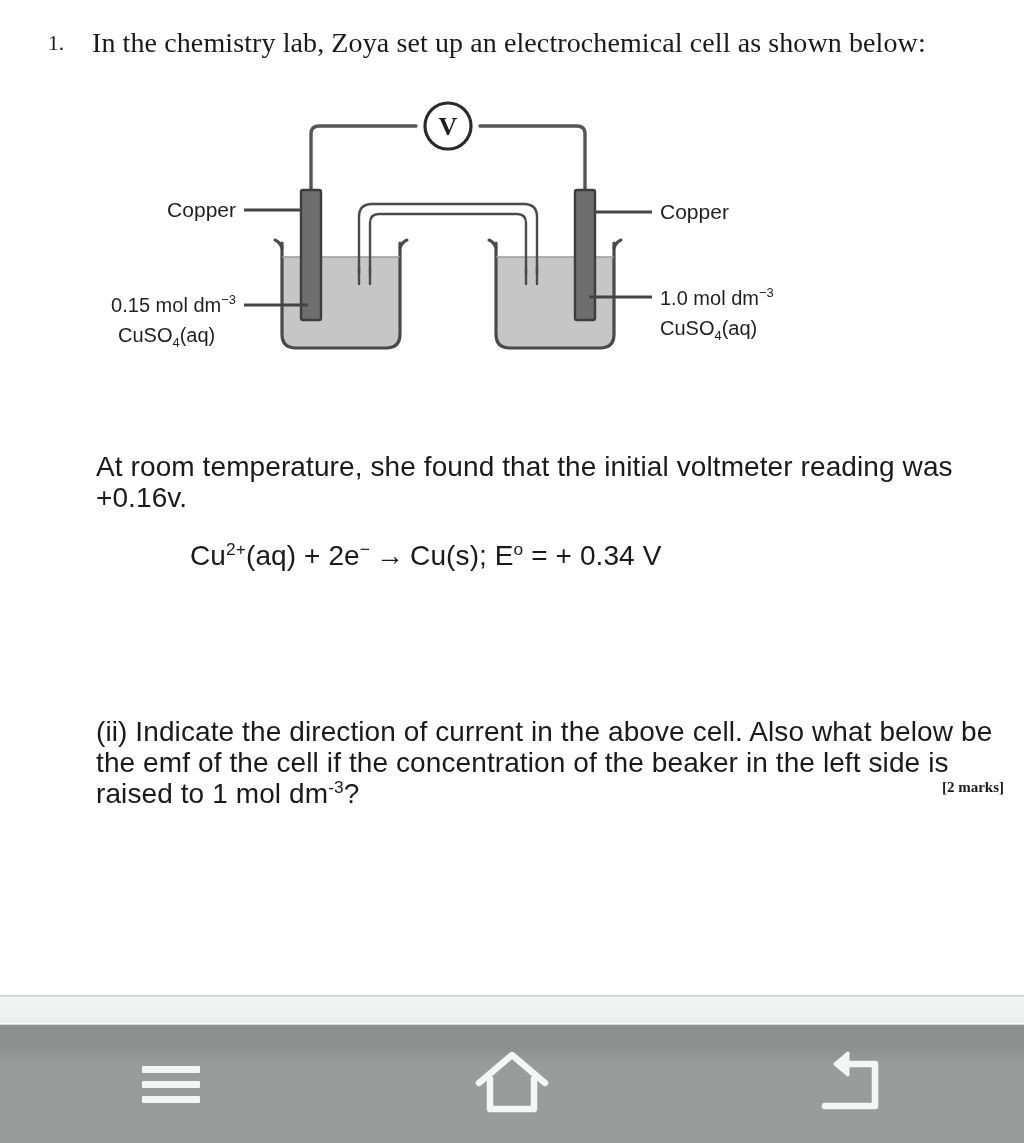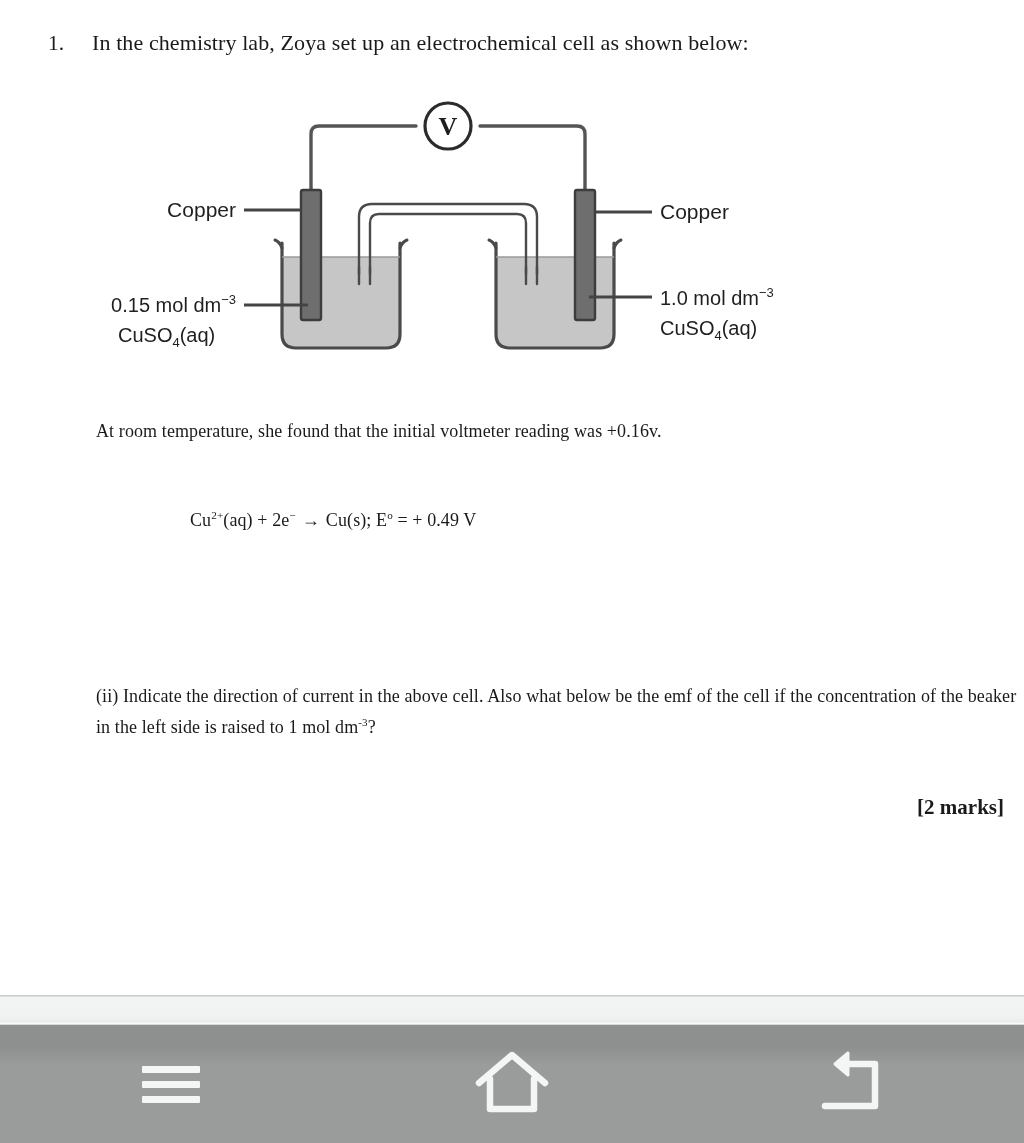--- a/index.html
+++ b/index.html
@@ -38,55 +38,56 @@
     align-items: flex-start;
   }
   .q-number {
     width: 44px;
     flex: 0 0 44px;
     font-size: 21.5px;
     line-height: 30px;
     font-family: "Liberation Serif", serif;
   }
   .q-stem {
-    font-size: 22px;
+    font-size: 28px;
     line-height: 30px;
     letter-spacing: 0.1px;
   }
 
   
   #diagram-wrap {
     position: absolute;
     left: 96px;
     top: 92px;
     width: 700px;
     height: 288px;
     background: #ffffff;
   }
   #diagram-svg { display: block; }
 
   
   .para {
     position: absolute;
     left: 96px;
-    font-size: 18px;
+    font-size: 28px;
     line-height: 31px;
     letter-spacing: 0.1px;
-    font-family: Liberation Serif, serif;
+    font-family: Liberation Sans, sans-serif;
+    margin-top: 35px;
   }
   #para-room { top: 416px; width: 900px; }
   #part-i    { top: 473px; width: 900px; }
   #eq-line   { top: 505px; left: 190px; width: 800px; }
   #para-calc { top: 564px; width: 890px; }
   #part-ii   { top: 681px; width: 925px; }
   #marks {
     position: absolute;
-    top: 795px;
+    top: 779px;
     right: 20px;
-    font-size: 21px;
+    font-size: 15px;
     font-weight: bold;
     font-family: "Liberation Serif", serif;
   }
 
   sup, sub { font-size: 0.62em; line-height: 0; }
   sup { vertical-align: super; }
 
   .eq { white-space: nowrap; }
 
   
@@ -206,21 +207,21 @@
       <text x="564" y="243" text-anchor="start" font-family="Liberation Sans, sans-serif" font-size="20" fill="#1f1f1f">
         <tspan id="r-form-pre">CuSO</tspan><tspan id="r-form-sub" dy="5" font-size="13">4</tspan><tspan id="r-form-post" dy="-5">(aq)</tspan>
       </text>
     </svg>
   </div>
 
   <div class="para" id="para-room">At room temperature, she found that the initial voltmeter reading was +0.16v.</div>
 
 
   <div class="para eq" id="eq-line">
-    <span>Cu</span><sup>2+</sup><span>(aq) + 2e</span><sup>−</sup><span style="padding:0 6px;">→</span><span>Cu(s); E</span><sup>o</sup><span> = + 0.49 V</span>
+    <span>Cu</span><sup>2+</sup><span>(aq) + 2e</span><sup>−</sup><span style="padding:0 6px;">→</span><span>Cu(s); E</span><sup>o</sup><span> = + 0.34 V</span>
   </div>
 
 
   <div class="para" id="part-ii">
     <span>(ii) Indicate the direction of current in the above cell. Also what below be the emf of the</span>
     <span>cell if the concentration of the beaker in the left side is raised to 1 mol dm</span><sup>-3</sup><span>?</span>
   </div>
 
   <div id="marks">[2 marks]</div>
 

